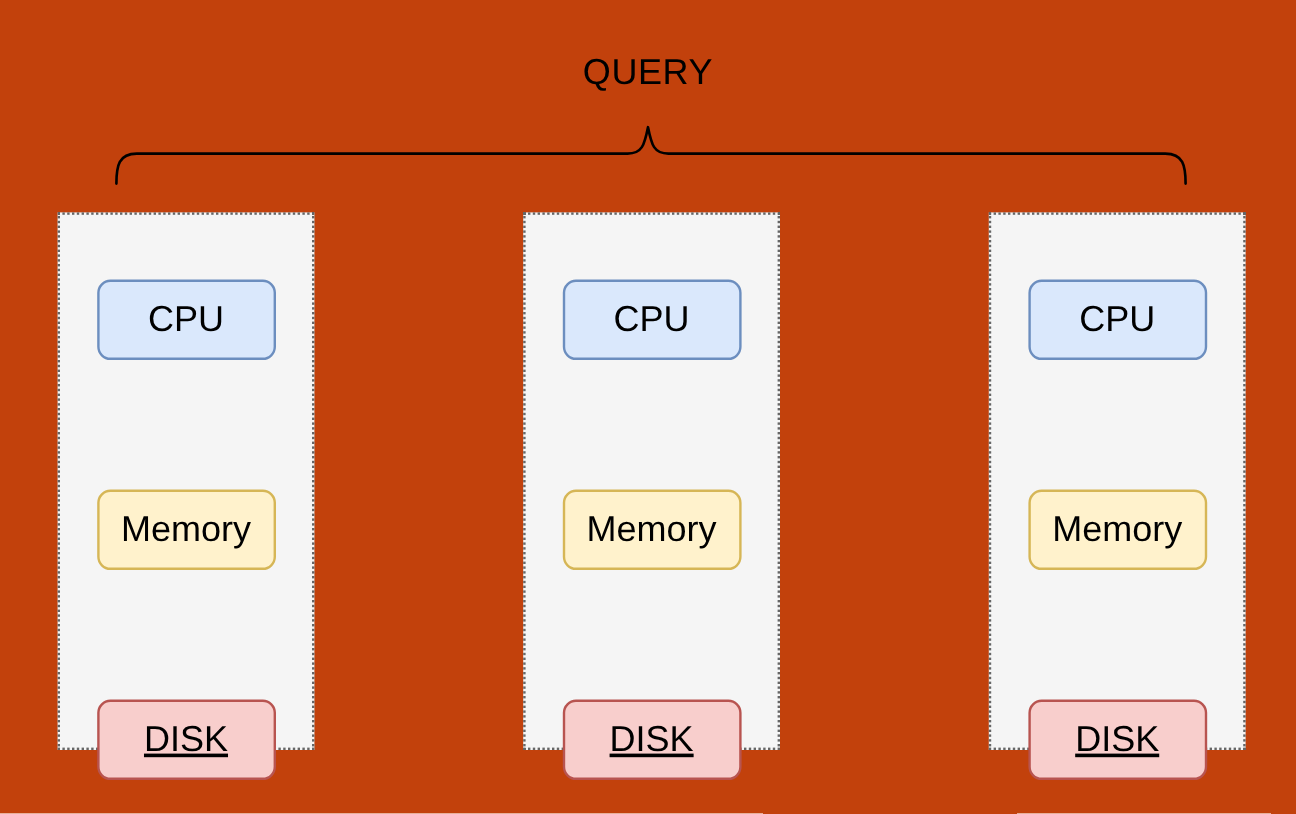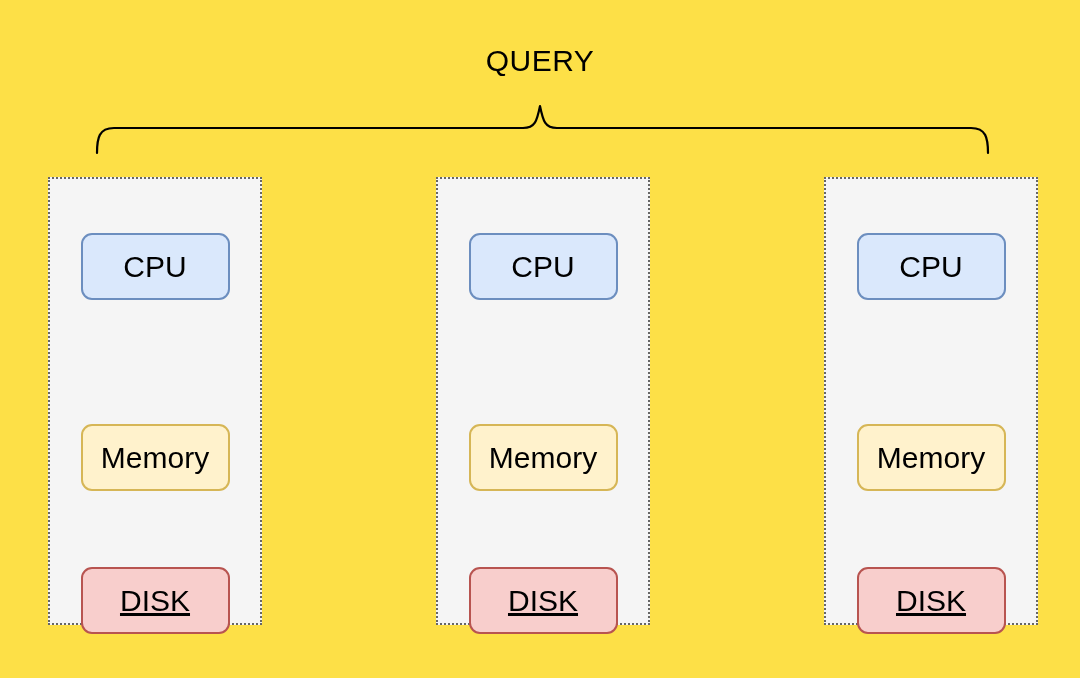--- a/index.html
+++ b/index.html
@@ -5,21 +5,21 @@
   html, body {
     margin: 0;
     padding: 0;
     background: #ffffff;
     font-family: "Liberation Sans", sans-serif;
   }
   .canvas {
     position: relative;
     width: 1080px;
     height: 678px;
-    background: #fde047;
+    background: #c2410c;
     overflow: hidden;
   }
   .diagram-title {
     position: absolute;
     top: 44px;
     left: 0;
     width: 1080px;
     text-align: center;
     font-size: 30px;
     color: #000000;
@@ -41,21 +41,21 @@
   .server-node {
     box-sizing: border-box;
     width: 214px;
     height: 448px;
     background: var(--node-fill, #f5f5f5);
     border: 2px dotted var(--node-border, #666666);
     display: flex;
     flex-direction: column;
     align-items: center;
     padding-top: 54px;
-    gap: 76px;
+    gap: 108px;
   }
   .component-box {
     box-sizing: border-box;
     width: 149px;
     height: 67px;
     border-radius: 11px;
     border: 2px solid #000;
     display: flex;
     align-items: center;
     justify-content: center;
@@ -63,21 +63,20 @@
     color: #000000;
     flex: none;
   }
   .component-cpu {
     background: var(--cpu-fill, #dae8fc);
     border-color: var(--cpu-border, #6c8ebf);
   }
   .component-memory {
     background: var(--memory-fill, #fff2cc);
     border-color: var(--memory-border, #d6b656);
-    margin-top: 48px;
   }
   .component-disk {
     background: var(--disk-fill, #f8cecc);
     border-color: var(--disk-border, #b85450);
     text-decoration: underline;
   }
 </style>
 </head>
 <body>
 

